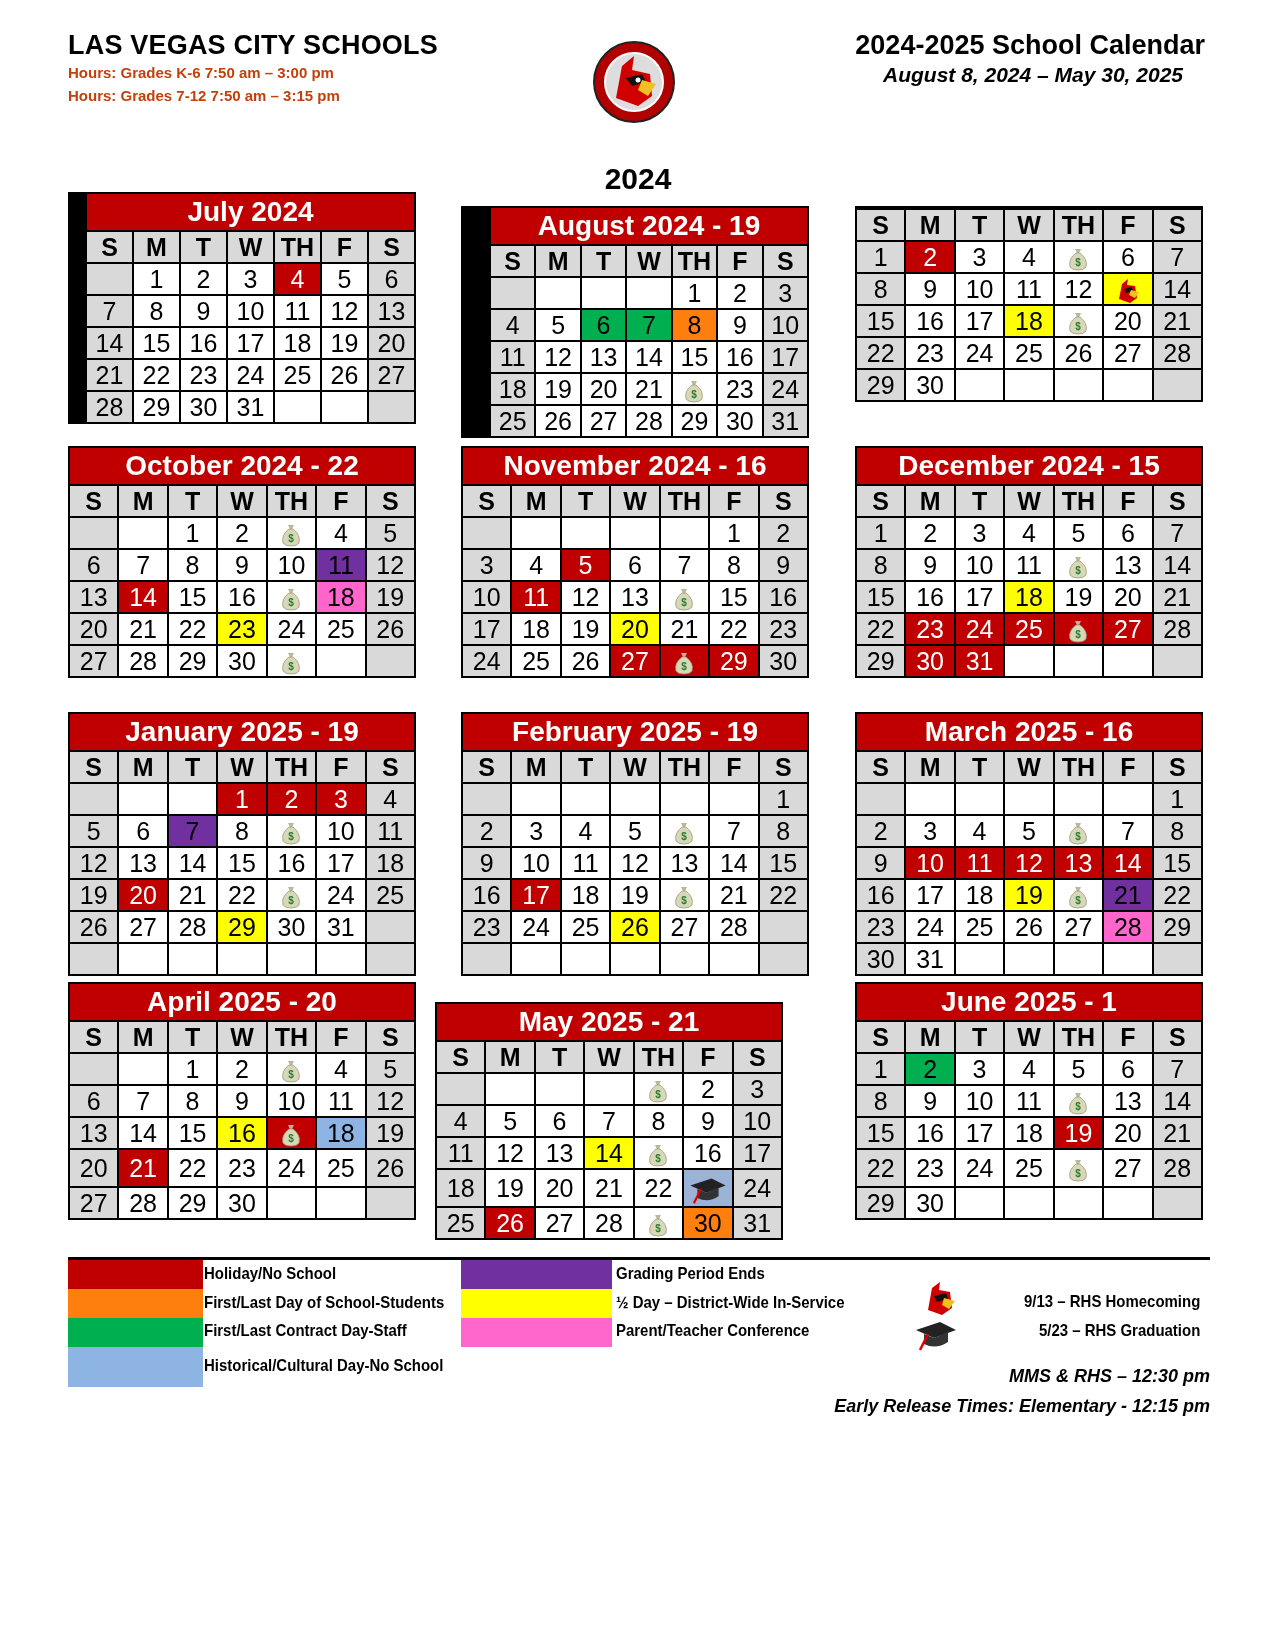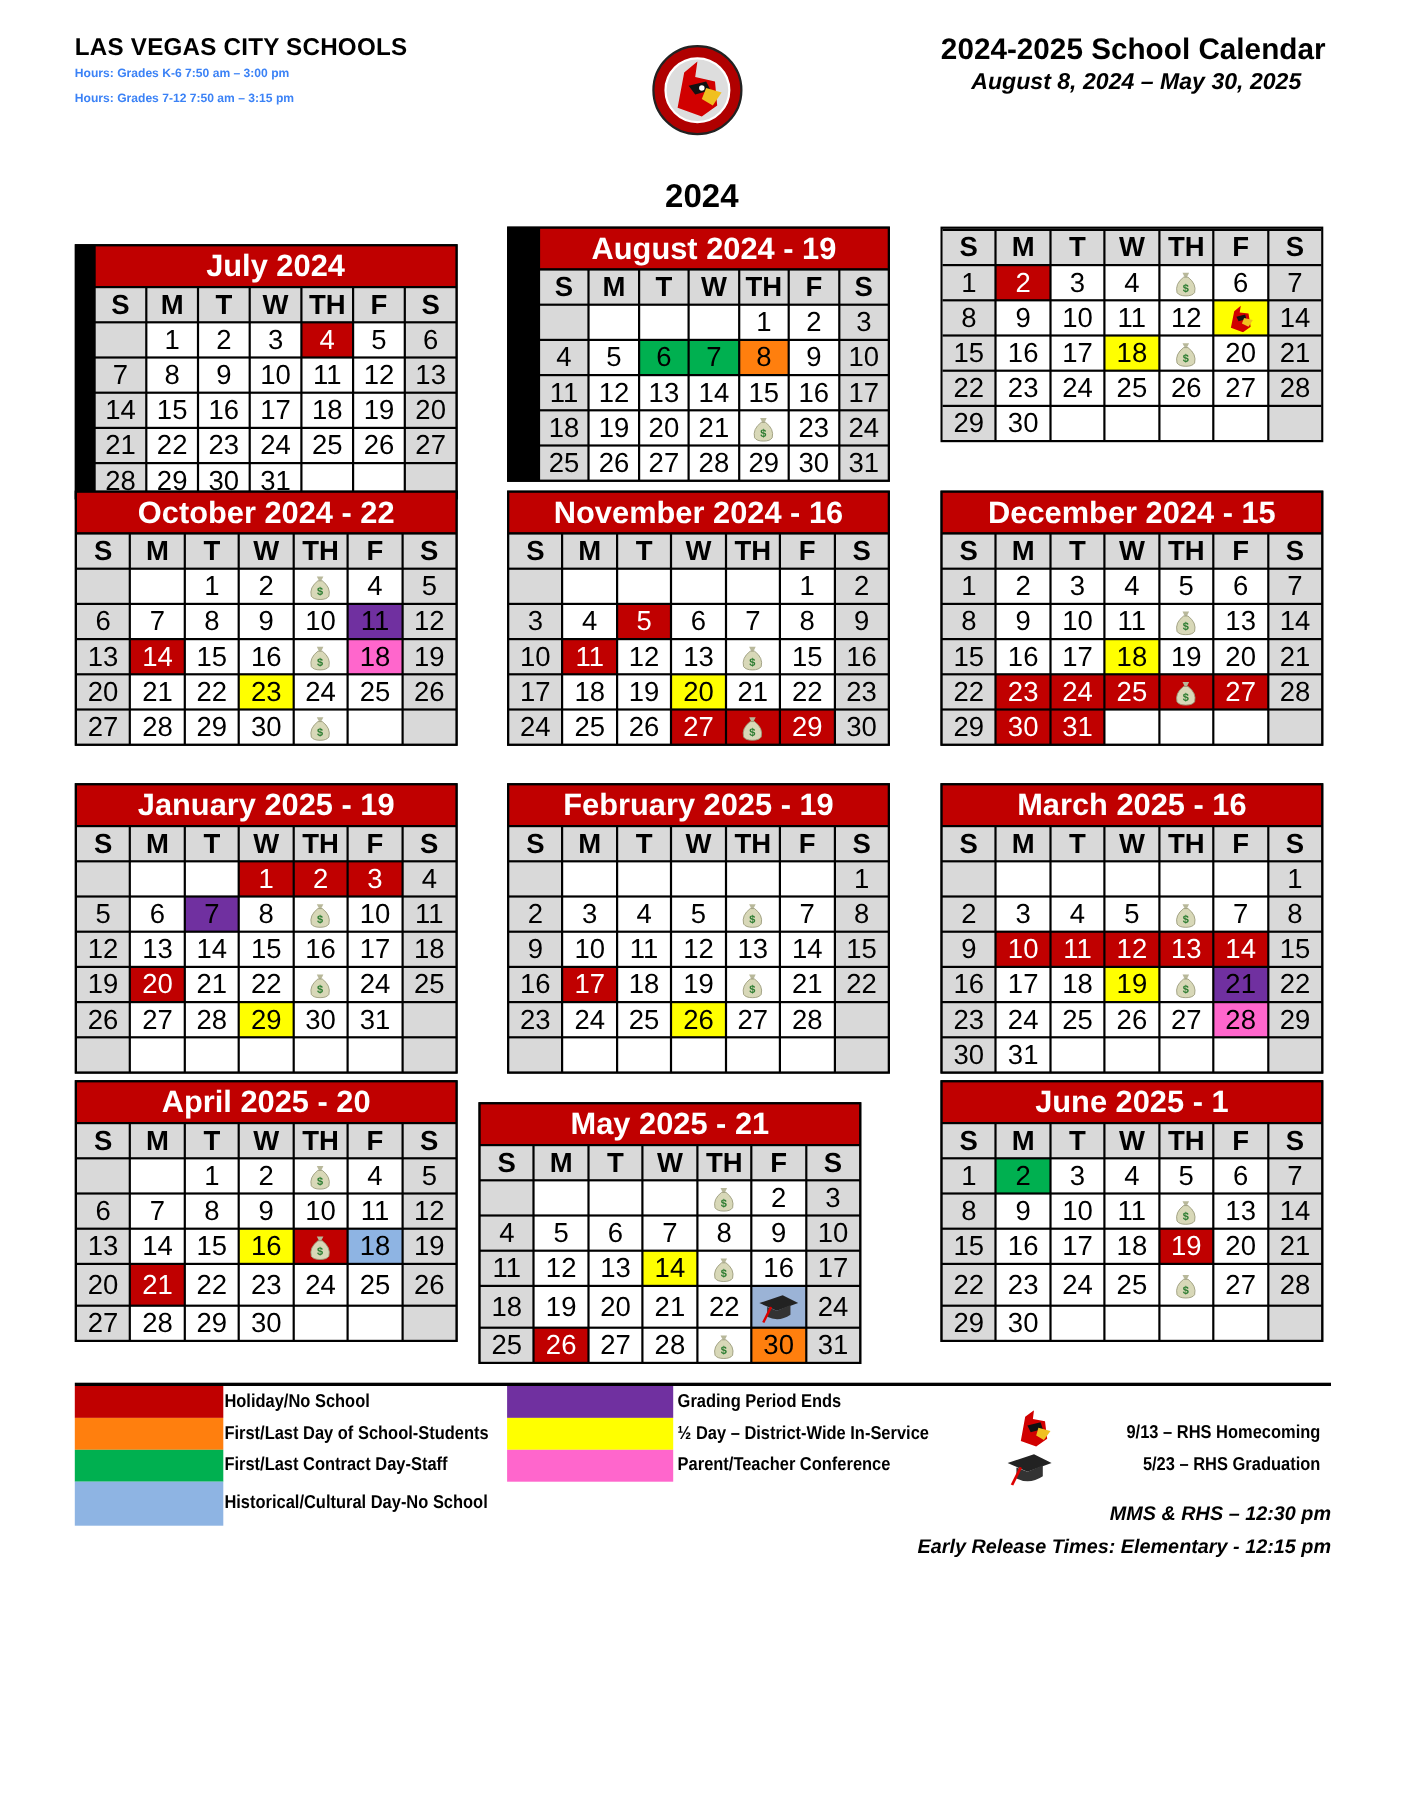--- a/index.html
+++ b/index.html
@@ -1,19 +1,19 @@
 <!DOCTYPE html>
 <html><head>
 <meta charset="utf-8">
 <style>
   html, body { margin:0; padding:0; background:#fff; }
   body { width:1275px; height:1650px; position:relative; font-family:"Liberation Sans", sans-serif; color:#000; overflow:hidden; }
   .hdr-left { position:absolute; left:68px; top:30px; }
-  .school { font-size:22px; font-weight:bold; letter-spacing:0.2px; }
-  .hours { color:#3b82f6; font-weight:bold; font-size:11px; line-height:23px; }
+  .school { font-size:27px; font-weight:bold; letter-spacing:0.2px; }
+  .hours { color:#c2410c; font-weight:bold; font-size:15px; line-height:23px; }
   .hdr-right { position:absolute; right:70px; top:30px; text-align:right; }
   .cal-title { font-size:27px; font-weight:bold; }
   .cal-range { color:#000000; font-weight:bold; font-style:italic; font-size:21px; margin-top:2px; margin-right:22px; }
   .logo { position:absolute; left:592px; top:40px; width:84px; height:84px; }
   .year { position:absolute; width:200px; text-align:center; font-size:30px; font-weight:bold; }
   .month { position:absolute; width:348px; border:2px solid #000; box-sizing:border-box; background:#000; }
   .mhead { background:#c00000; color:#fff; font-weight:bold; font-size:28px; text-align:center; height:36px; line-height:36px; }
   .grid { display:grid; grid-template-columns:repeat(7,1fr); gap:2px; background:#000; padding-top:2px; }
   .dh { background:#d9d9d9; font-weight:bold; font-size:25px; text-align:center; height:30px; line-height:30px; }
   .c { background:#fff; font-size:25px; text-align:center; height:30px; line-height:30px; position:relative; }
@@ -54,21 +54,21 @@
 
 <div class="hdr-right">
   <div class="cal-title">2024-2025 School Calendar</div>
   <div class="cal-range">August 8, 2024 – May 30, 2025</div>
 </div>
 
 <div class="year" style="left:538px; top:162px;">2024</div>
 <div class="year" style="left:538px; top:650px;">2025</div>
 
 <div id="months">
-    <div class="month" style="left: 68px; top: 222px; padding-left: 17px;">
+    <div class="month" style="left: 68px; top: 192px; padding-left: 17px;">
       <div class="mhead">July 2024</div>
       <div class="grid">
         <div class="dh">S</div>
         <div class="dh">M</div>
         <div class="dh">T</div>
         <div class="dh">W</div>
         <div class="dh">TH</div>
         <div class="dh">F</div>
         <div class="dh">S</div>
         <div class="c we"></div>

